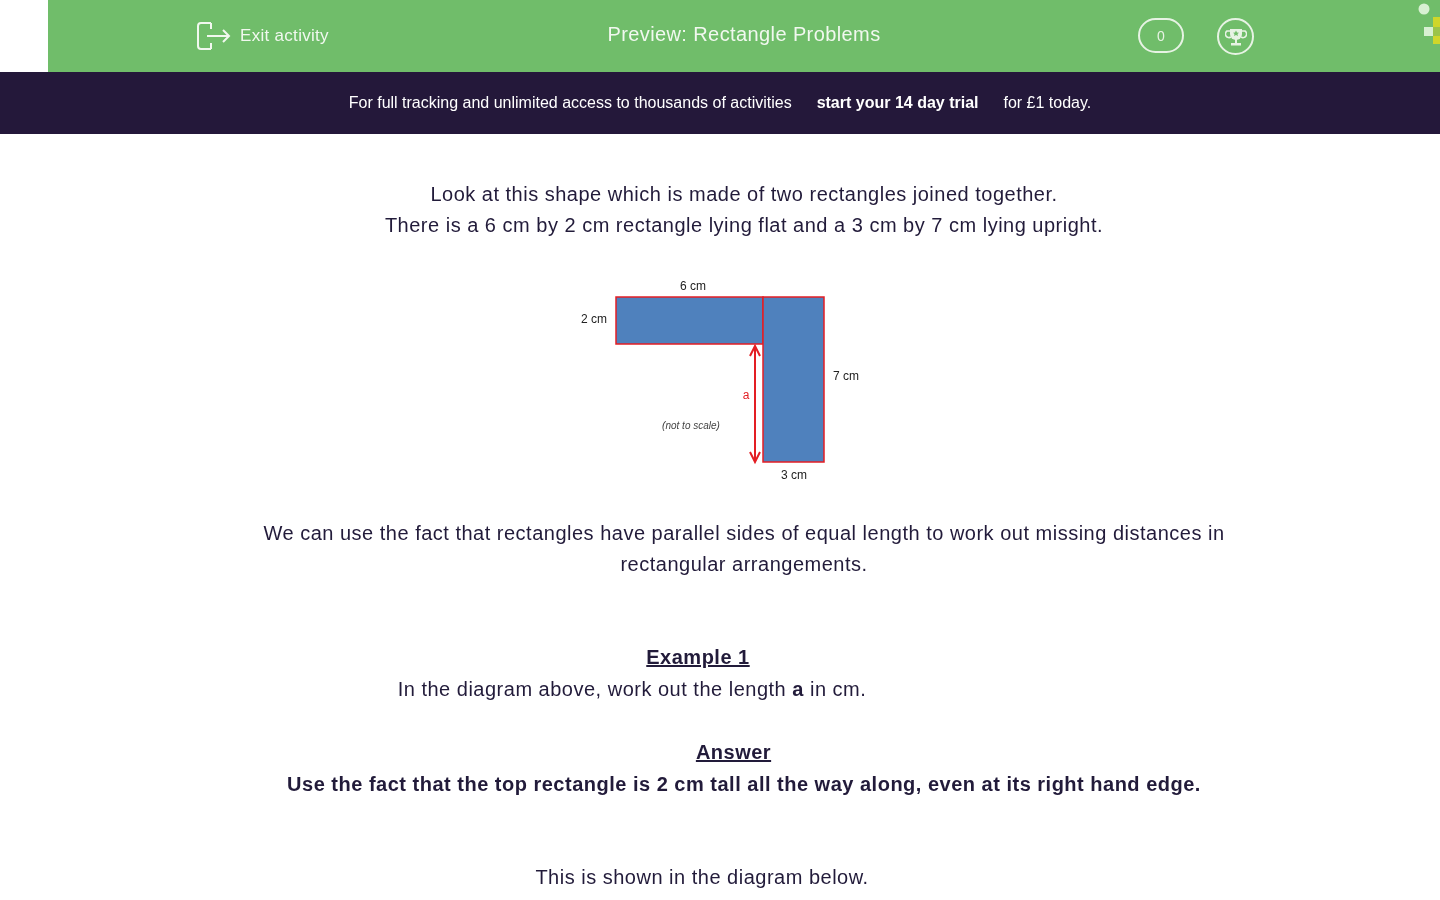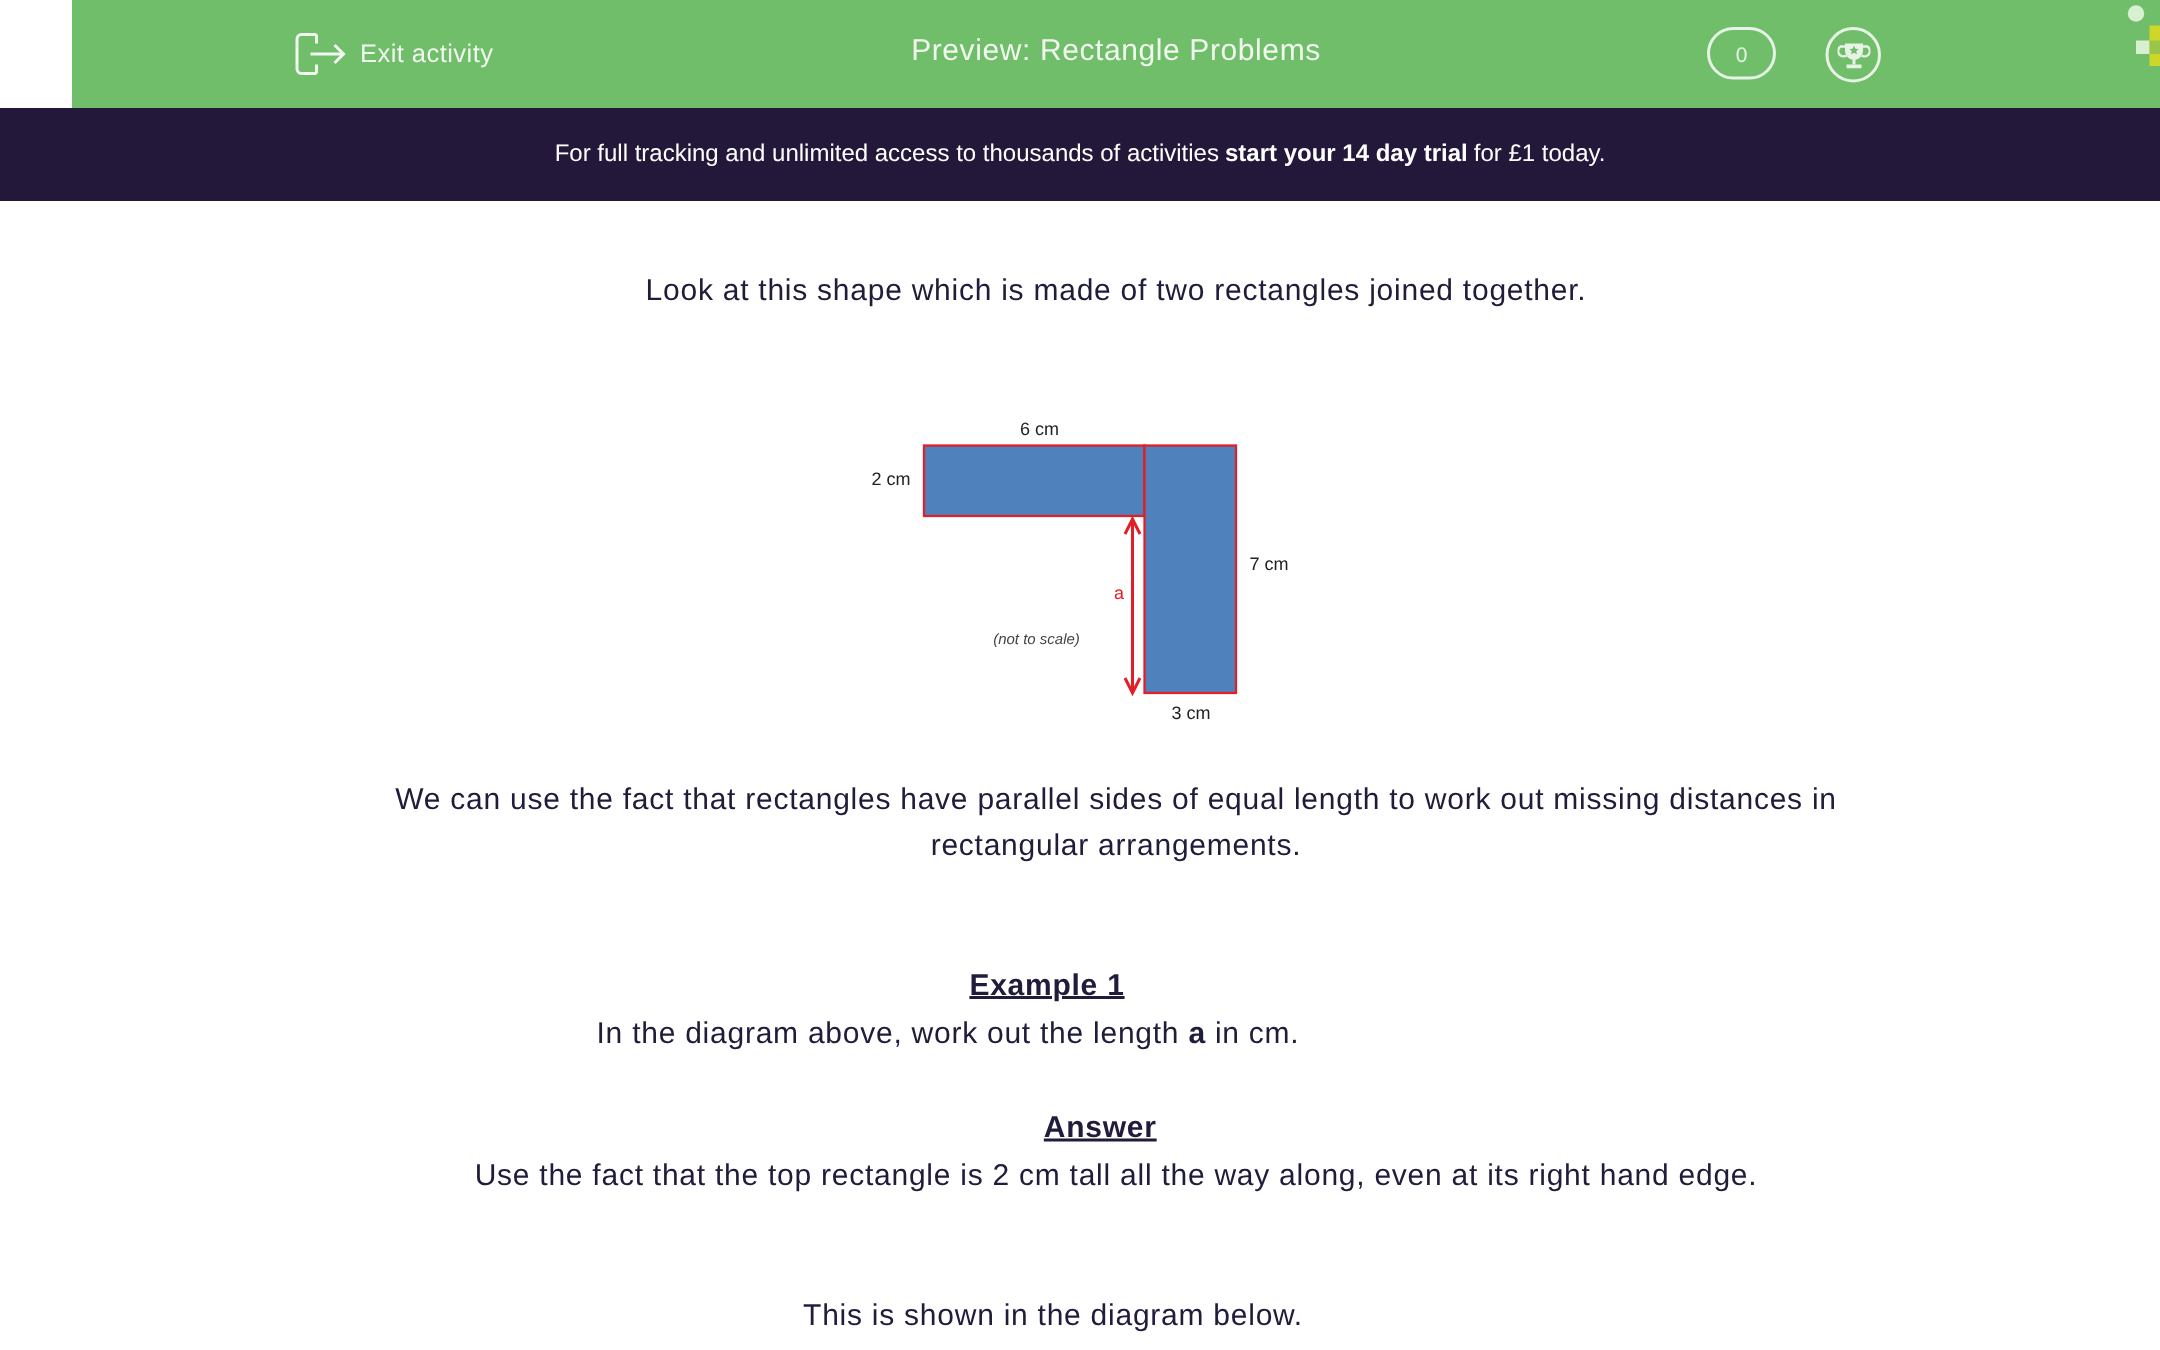--- a/index.html
+++ b/index.html
@@ -9,32 +9,32 @@
   .topbar { position: absolute; left: 0; top: 0; width: 1440px; height: 72px; background: #70bd6a; margin-left: 48px; }
   .exit { position: absolute; left: 148px; top: 20px; height: 32px; display: flex; align-items: center; cursor: pointer; }
   .exit svg { width: 36px; height: 32px; }
   .exit-label { color: #f1f8ef; font-size: 17px; margin-left: 8px; letter-spacing: 0.3px; }
   .title { position: absolute; left: 0; width: 1440px; top: 23px; text-align: center; color: #f1f8ef; font-size: 20px; letter-spacing: 0.4px; pointer-events: none; }
   .title span { pointer-events: auto; margin-left: -48px; }
   .score { position: absolute; left: 1090px; top: 18px; width: 46px; height: 35px; border: 2px solid #e7f3e4; border-radius: 18px; color: #e7f3e4; font-size: 14px; display: flex; align-items: center; justify-content: center; }
   .trophy { position: absolute; left: 1169px; top: 18px; width: 37px; height: 37px; border: 2px solid #e7f3e4; border-radius: 50%; display: flex; align-items: center; justify-content: center; }
   .logo { position: absolute; left: 1366px; top: 0; width: 74px; height: 56px; }
 
-  .banner { position: absolute; left: 0; top: 72px; width: 1440px; height: 62px; background: #24183a; color: #ffffff; font-size: 16px; display: flex; align-items: center; justify-content: center; }
+  .banner { position: absolute; left: 0; top: 72px; width: 1440px; height: 62px; background: #24183a; color: #ffffff; font-size: 16px; display: flex; align-items: center; justify-content: center; gap: 21px; }
   .banner b { font-weight: bold; margin: 0 4px; }
 
   .content { position: absolute; left: 0; top: 134px; width: 1440px; }
   .para { text-align: center; font-size: 20px; line-height: 31px; letter-spacing: 0.5px; color: #221b3a; padding-left: 48px; }
   .p1 { position: absolute; top: 45px; left: 0; width: 1440px; }
   .diagram { position: absolute; left: 560px; top: 136px; width: 320px; height: 220px; }
   .p2 { position: absolute; top: 384px; left: 160px; width: 1120px; }
   .ex-head { position: absolute; top: 508px; left: 0; width: 1396px; text-align: center; font-size: 20px; font-weight: bold; text-decoration: underline; line-height: 31px; letter-spacing: 0.5px; }
   .ex-q { position: absolute; top: 540px; left: 0; width: 1216px; }
   .ans-head { position: absolute; top: 603px; left: 0; width: 1440px; text-align: center; font-size: 20px; font-weight: bold; text-decoration: underline; line-height: 31px; letter-spacing: 0.5px; padding-left: 27px; }
-  .ans-body { position: absolute; top: 635px; left: 0; width: 1440px; }
+  .ans-body { position: absolute; top: 635px; left: 0; width: 1440px; font-weight: bold; }
   .ans-shown { position: absolute; top: 728px; left: 0; width: 1356px; }
 </style>
 </head>
 <body>
 
 <div class="topbar">
   <div class="exit">
     <svg viewBox="0 0 36 32">
       <path d="M15 3 H5 a3 3 0 0 0 -3 3 V26 a3 3 0 0 0 3 3 H15" fill="none" stroke="#f1f8ef" stroke-width="2"></path>
       <path d="M11 16 H33 M27 10 L33 16 L27 22" fill="none" stroke="#f1f8ef" stroke-width="2"></path>
@@ -66,20 +66,21 @@
 
 <div class="banner">
   <span>For full tracking and unlimited access to thousands of activities</span>
   <b>start your 14 day trial</b>
   <span>for £1 today.</span>
 </div>
 
 <div class="content">
   <div class="para p1">
     <div>Look at this shape which is made of two rectangles joined together.</div>
+    <div>There is a 6 cm by 2 cm rectangle lying flat and a 3 cm by 7 cm lying upright.</div>
   </div>
 
   <svg class="diagram" viewBox="0 0 320 220" font-family="Liberation Sans, sans-serif">
     <rect x="56" y="27" width="147" height="47" fill="#4f81bd" stroke="#e31e24" stroke-width="1.5"></rect>
     <rect x="203" y="27" width="61" height="165" fill="#4f81bd" stroke="#e31e24" stroke-width="1.5"></rect>
     <line x1="195" y1="78" x2="195" y2="190" stroke="#e31e24" stroke-width="2"></line>
     <path d="M190 86 L195 76 L200 86" fill="none" stroke="#e31e24" stroke-width="2"></path>
     <path d="M190 182 L195 192 L200 182" fill="none" stroke="#e31e24" stroke-width="2"></path>
     <text x="133" y="20" font-size="12" fill="#222" text-anchor="middle">6 cm</text>
     <text x="34" y="53" font-size="12" fill="#222" text-anchor="middle">2 cm</text>

